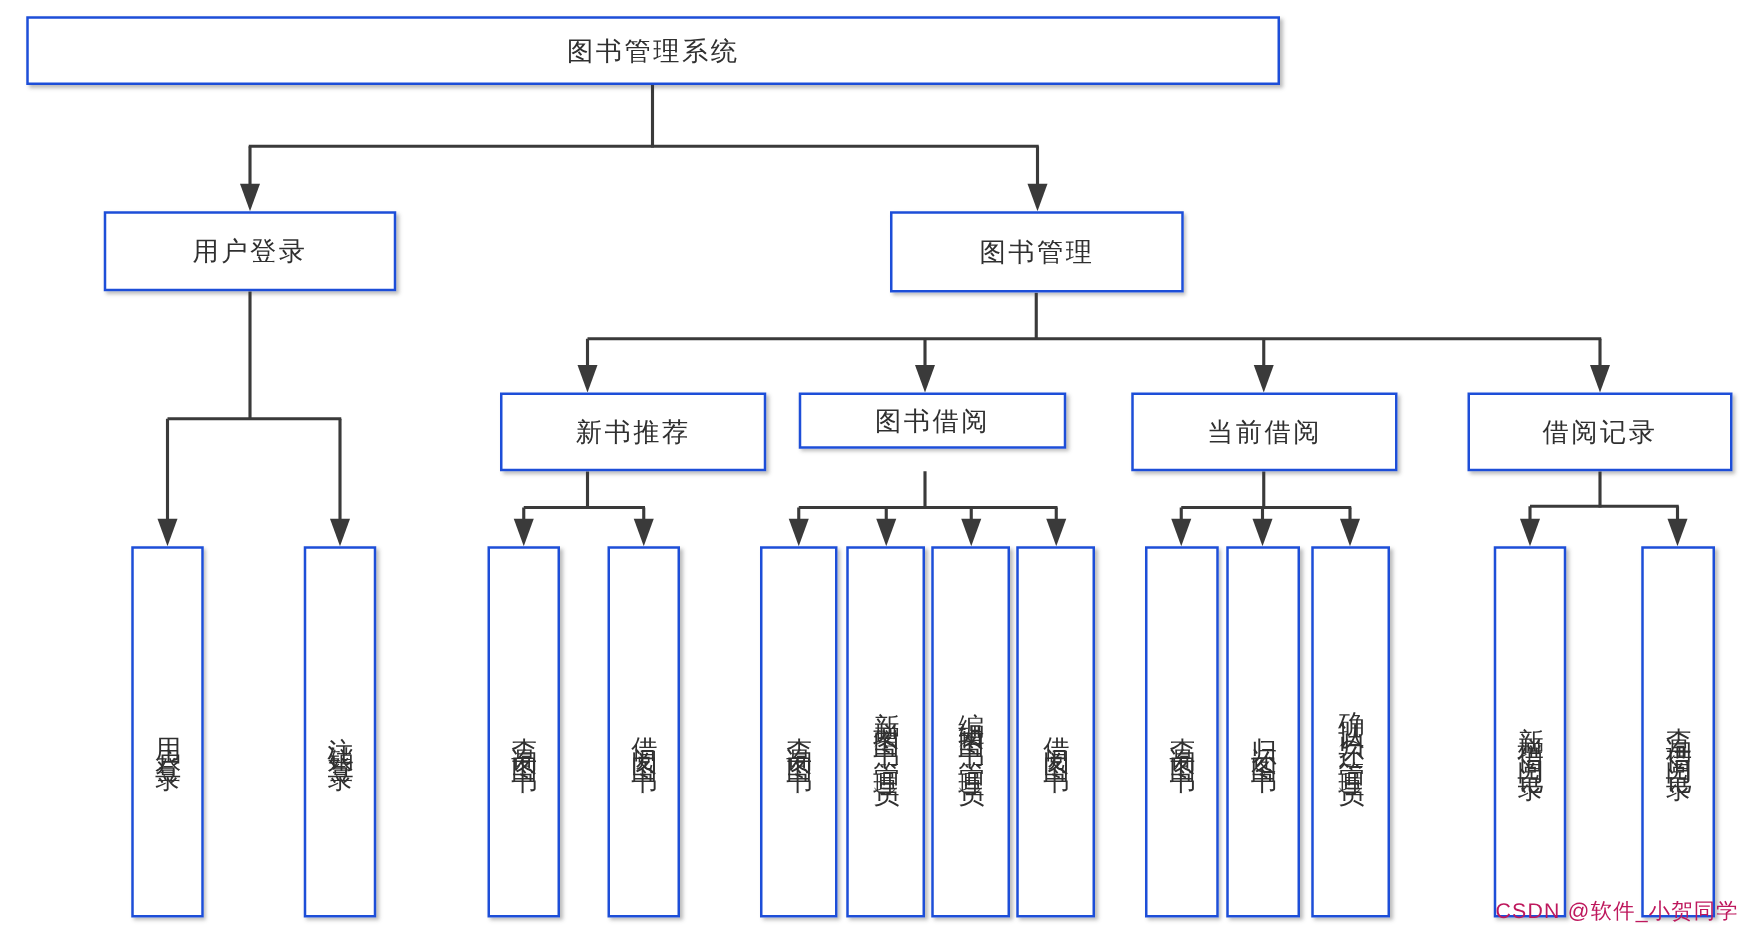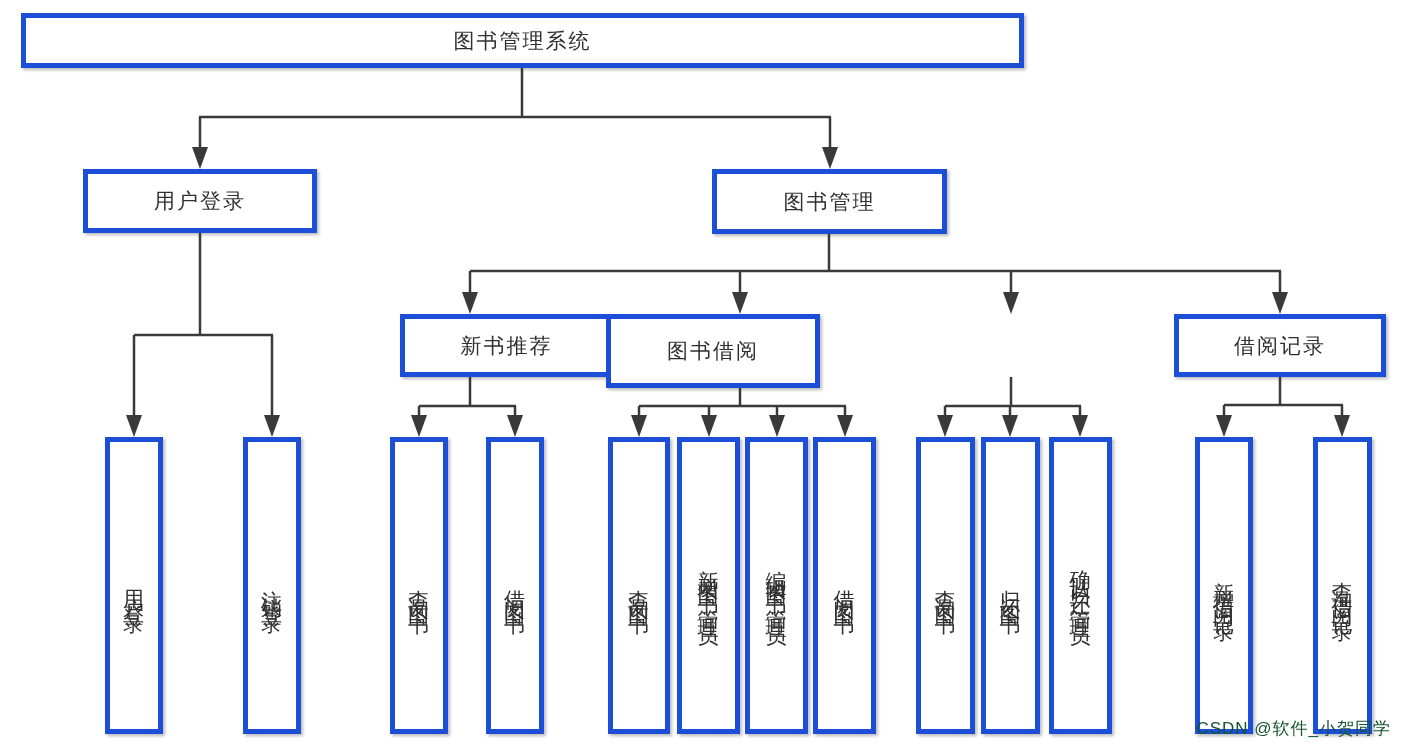--- a/index.html
+++ b/index.html
@@ -4,41 +4,41 @@
 <style>
   html,body { margin:0; padding:0; background:#ffffff; }
   .canvas {
     position:relative; width:1405px; height:747px; background:#ffffff;
     font-family:"Liberation Sans","DejaVu Sans",sans-serif; color:#303030;
     overflow:hidden;
   }
   .connector-layer { position:absolute; left:0; top:0; width:1405px; height:747px; }
   .node {
     position:absolute; box-sizing:border-box; background:#ffffff;
-    border:5px solid #1d4ed8; box-shadow:2px 2px 3px rgba(60,60,60,0.35);
+    border:2px solid #1d4ed8; box-shadow:2px 2px 3px rgba(60,60,60,0.35);
     display:flex; align-items:center; justify-content:center;
     font-size:21px; letter-spacing:2px; color:#303030; text-align:center;
   }
   .vnode {
     writing-mode:vertical-lr; text-orientation:mixed;
     letter-spacing:8px; line-height:1; padding-top:6px;
     top:437px; height:297px;
   }
   .watermark {
     position:absolute; right:14px; bottom:7px; z-index:6;
-    font-size:17px; letter-spacing:1px; color:#14532d;
+    font-size:17px; letter-spacing:1px; color:#be185d;
   }
   
   .n-root   { left:21px;  top:13px;  width:1003px; height:55px; }
   
   .n-l2-0   { left:83px;  top:169px; width:234px; height:64px; }
   .n-l2-1   { left:712px; top:169px; width:235px; height:65px;text-align:right; }
   
   .n-l3-0   { left:364px;  top:314px; width:213px; height:63px;margin-left:36px; }
-  .n-l3-1   { left:606px;  top:314px; width:214px; height:74px; }
+  .n-l3-1   { left:639px;  top:314px; width:214px; height:45px; }
   .n-l3-2   { left:905px;  top:314px; width:213px; height:63px; }
   .n-l3-3   { left:1174px; top:314px; width:212px; height:63px; }
   
   .n-leaf-0  { left:105px;  width:58px; }
   .n-leaf-1  { left:243px;  width:58px; }
   .n-leaf-2  { left:390px;  width:58px; }
   .n-leaf-3  { left:486px;  width:58px; }
   .n-leaf-4  { left:608px;  width:62px; }
   .n-leaf-5  { left:677px;  width:63px; }
   .n-leaf-6  { left:745px;  width:63px; }
@@ -121,20 +121,21 @@
     </g>
   </svg>
 
   <div class="node n-root">图书管理系统</div>
 
   <div class="node n-l2-0">用户登录</div>
   <div class="node n-l2-1">图书管理</div>
 
   <div class="node n-l3-0">新书推荐</div>
   <div class="node n-l3-1">图书借阅</div>
+  <div class="node n-l3-2">当前借阅</div>
   <div class="node n-l3-3">借阅记录</div>
 
   <div class="node vnode n-leaf-0">用户登录</div>
   <div class="node vnode n-leaf-1">注销登录</div>
   <div class="node vnode n-leaf-2">查询图书</div>
   <div class="node vnode n-leaf-3">借阅图书</div>
   <div class="node vnode n-leaf-4">查询图书</div>
   <div class="node vnode n-leaf-5">新增图书（管理员）</div>
   <div class="node vnode n-leaf-6">编辑图书（管理员）</div>
   <div class="node vnode n-leaf-7">借阅图书</div>

